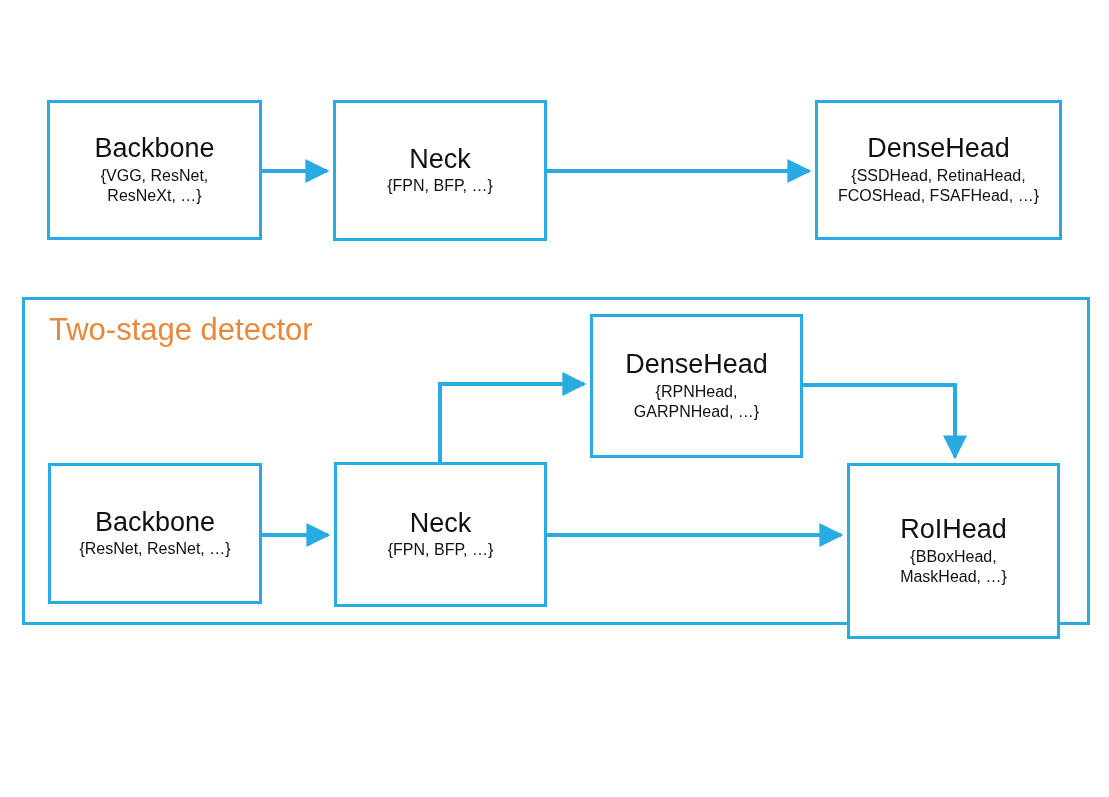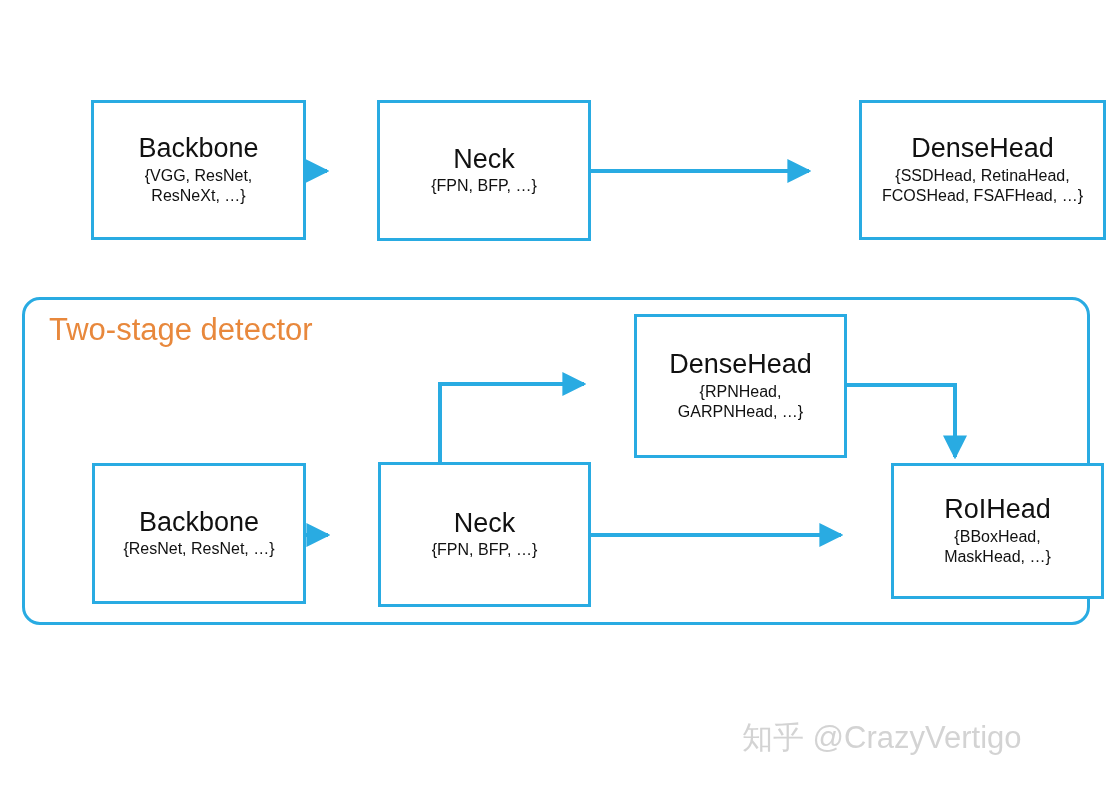--- a/index.html
+++ b/index.html
@@ -17,21 +17,21 @@
   }
 
   
   .group {
     position: absolute;
     border: 3px solid #29abe2;
     background: #ffffff;
     box-sizing: border-box;
   }
   #group-single { left: 22px;  top: 10px;  width: 1068px; height: 258px; }
-  #group-two    { left: 22px;  top: 297px; width: 1068px; height: 328px; border-radius: 18px; }
+  #group-two    { left: 22px;  top: 297px; width: 1068px; height: 328px; }
 
   .group-title {
     position: absolute;
     color: #e8883c;
     font-size: 31px;
     font-family: "Liberation Sans", sans-serif;
     font-weight: 400;
     white-space: nowrap;
     letter-spacing: 0px;
   }
@@ -44,21 +44,20 @@
     border: 3px solid #29abe2;
     background: #ffffff;
     box-sizing: border-box;
     display: flex;
     flex-direction: column;
     align-items: center;
     justify-content: center;
     text-align: center;
     color: #111111;
     z-index: 3;
-    margin-left: 44px;
   }
   .box .box-title {
     font-size: 27px;
     line-height: 1.12;
     font-weight: 400;
     color: #111111;
     white-space: nowrap;
   }
   .box .box-sub {
     font-size: 16px;
@@ -71,21 +70,21 @@
 
   
   #box-s-backbone  { left: 47px;  top: 100px; width: 215px; height: 140px; }
   #box-s-neck      { left: 333px; top: 100px; width: 214px; height: 141px; }
   #box-s-densehead { left: 815px; top: 100px; width: 247px; height: 140px; }
 
   
   #box-t-backbone  { left: 48px;  top: 463px; width: 214px; height: 141px; }
   #box-t-neck      { left: 334px; top: 462px; width: 213px; height: 145px; }
   #box-t-densehead { left: 590px; top: 314px; width: 213px; height: 144px; }
-  #box-t-roihead   { left: 847px; top: 463px; width: 213px; height: 136px; }
+  #box-t-roihead   { left: 847px; top: 463px; width: 213px; height: 176px; }
 
   
   #wires {
     position: absolute;
     left: 0; top: 0;
     width: 1109px; height: 797px;
     z-index: 1;
     pointer-events: none;
   }
 
@@ -173,15 +172,14 @@
     <div class="box-title">DenseHead</div>
     <div class="box-sub">{RPNHead,<br>GARPNHead, …}</div>
   </div>
 
   <div id="box-t-roihead" class="box">
     <div class="box-title">RoIHead</div>
     <div class="box-sub">{BBoxHead,<br>MaskHead, …}</div>
   </div>
 
 
-  <div id="watermark">知乎 @CrazyVertigo</div>
 
 </div>
 
 </body></html>

